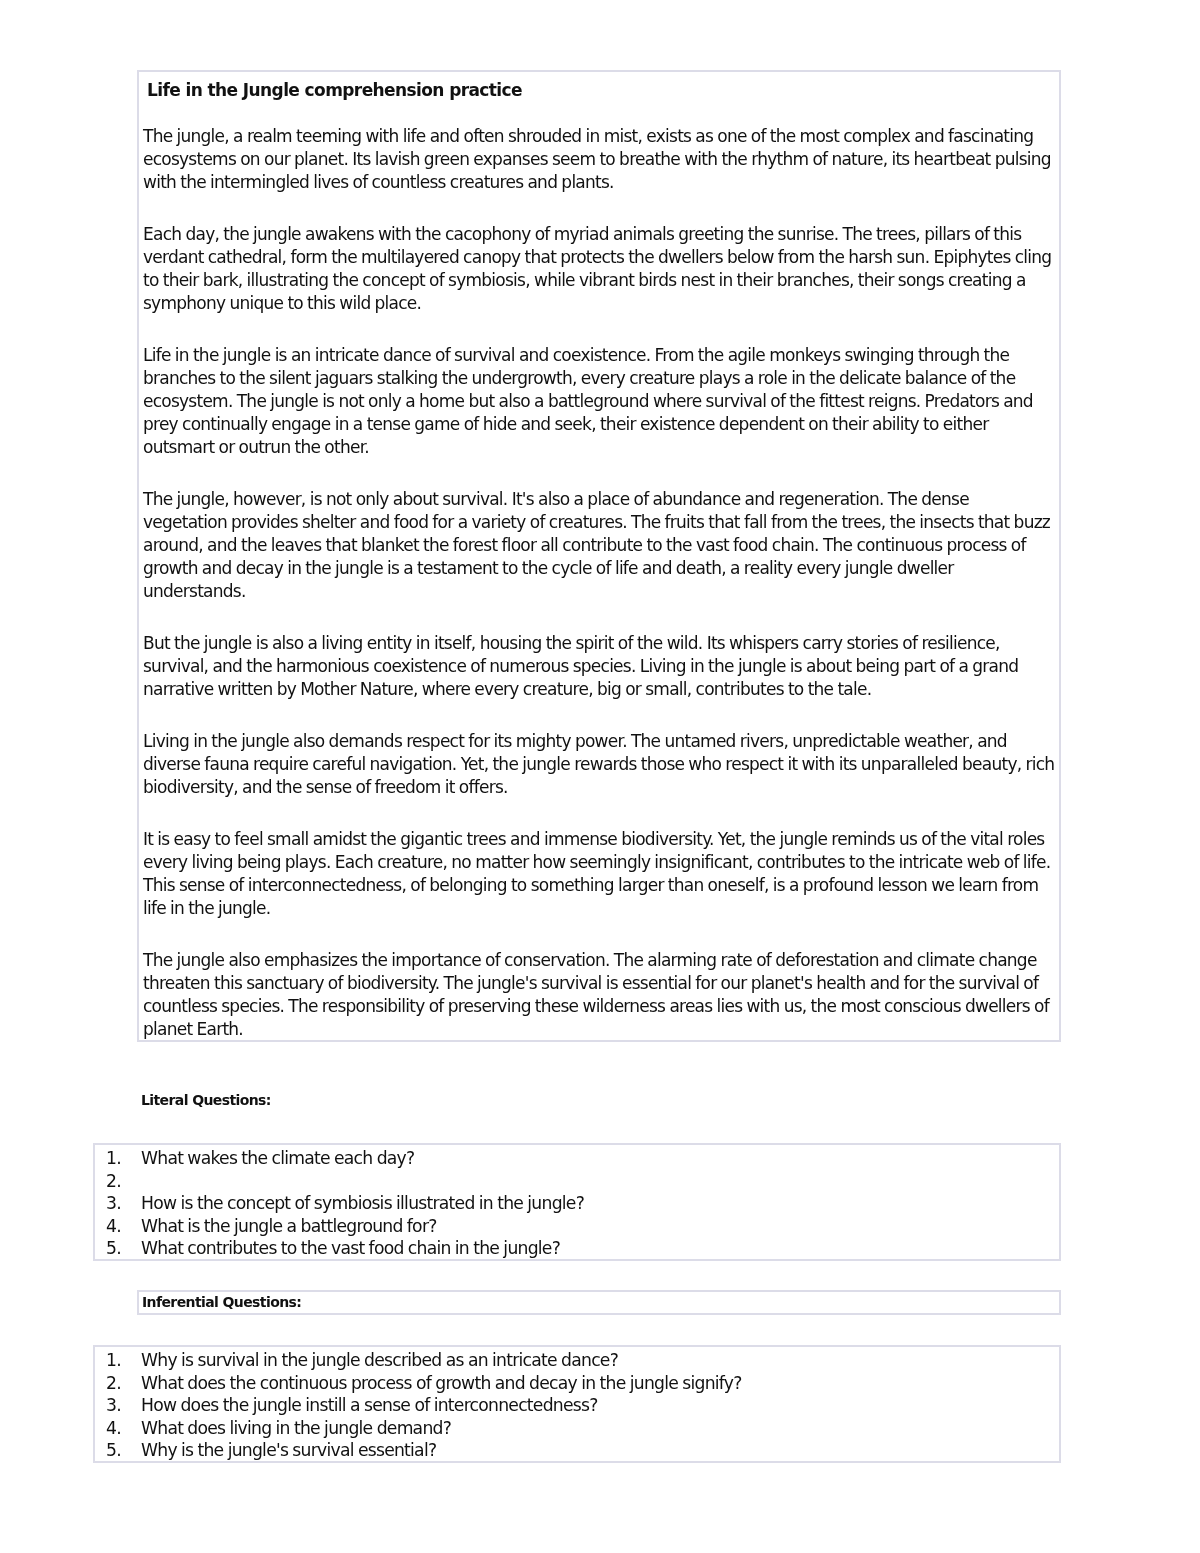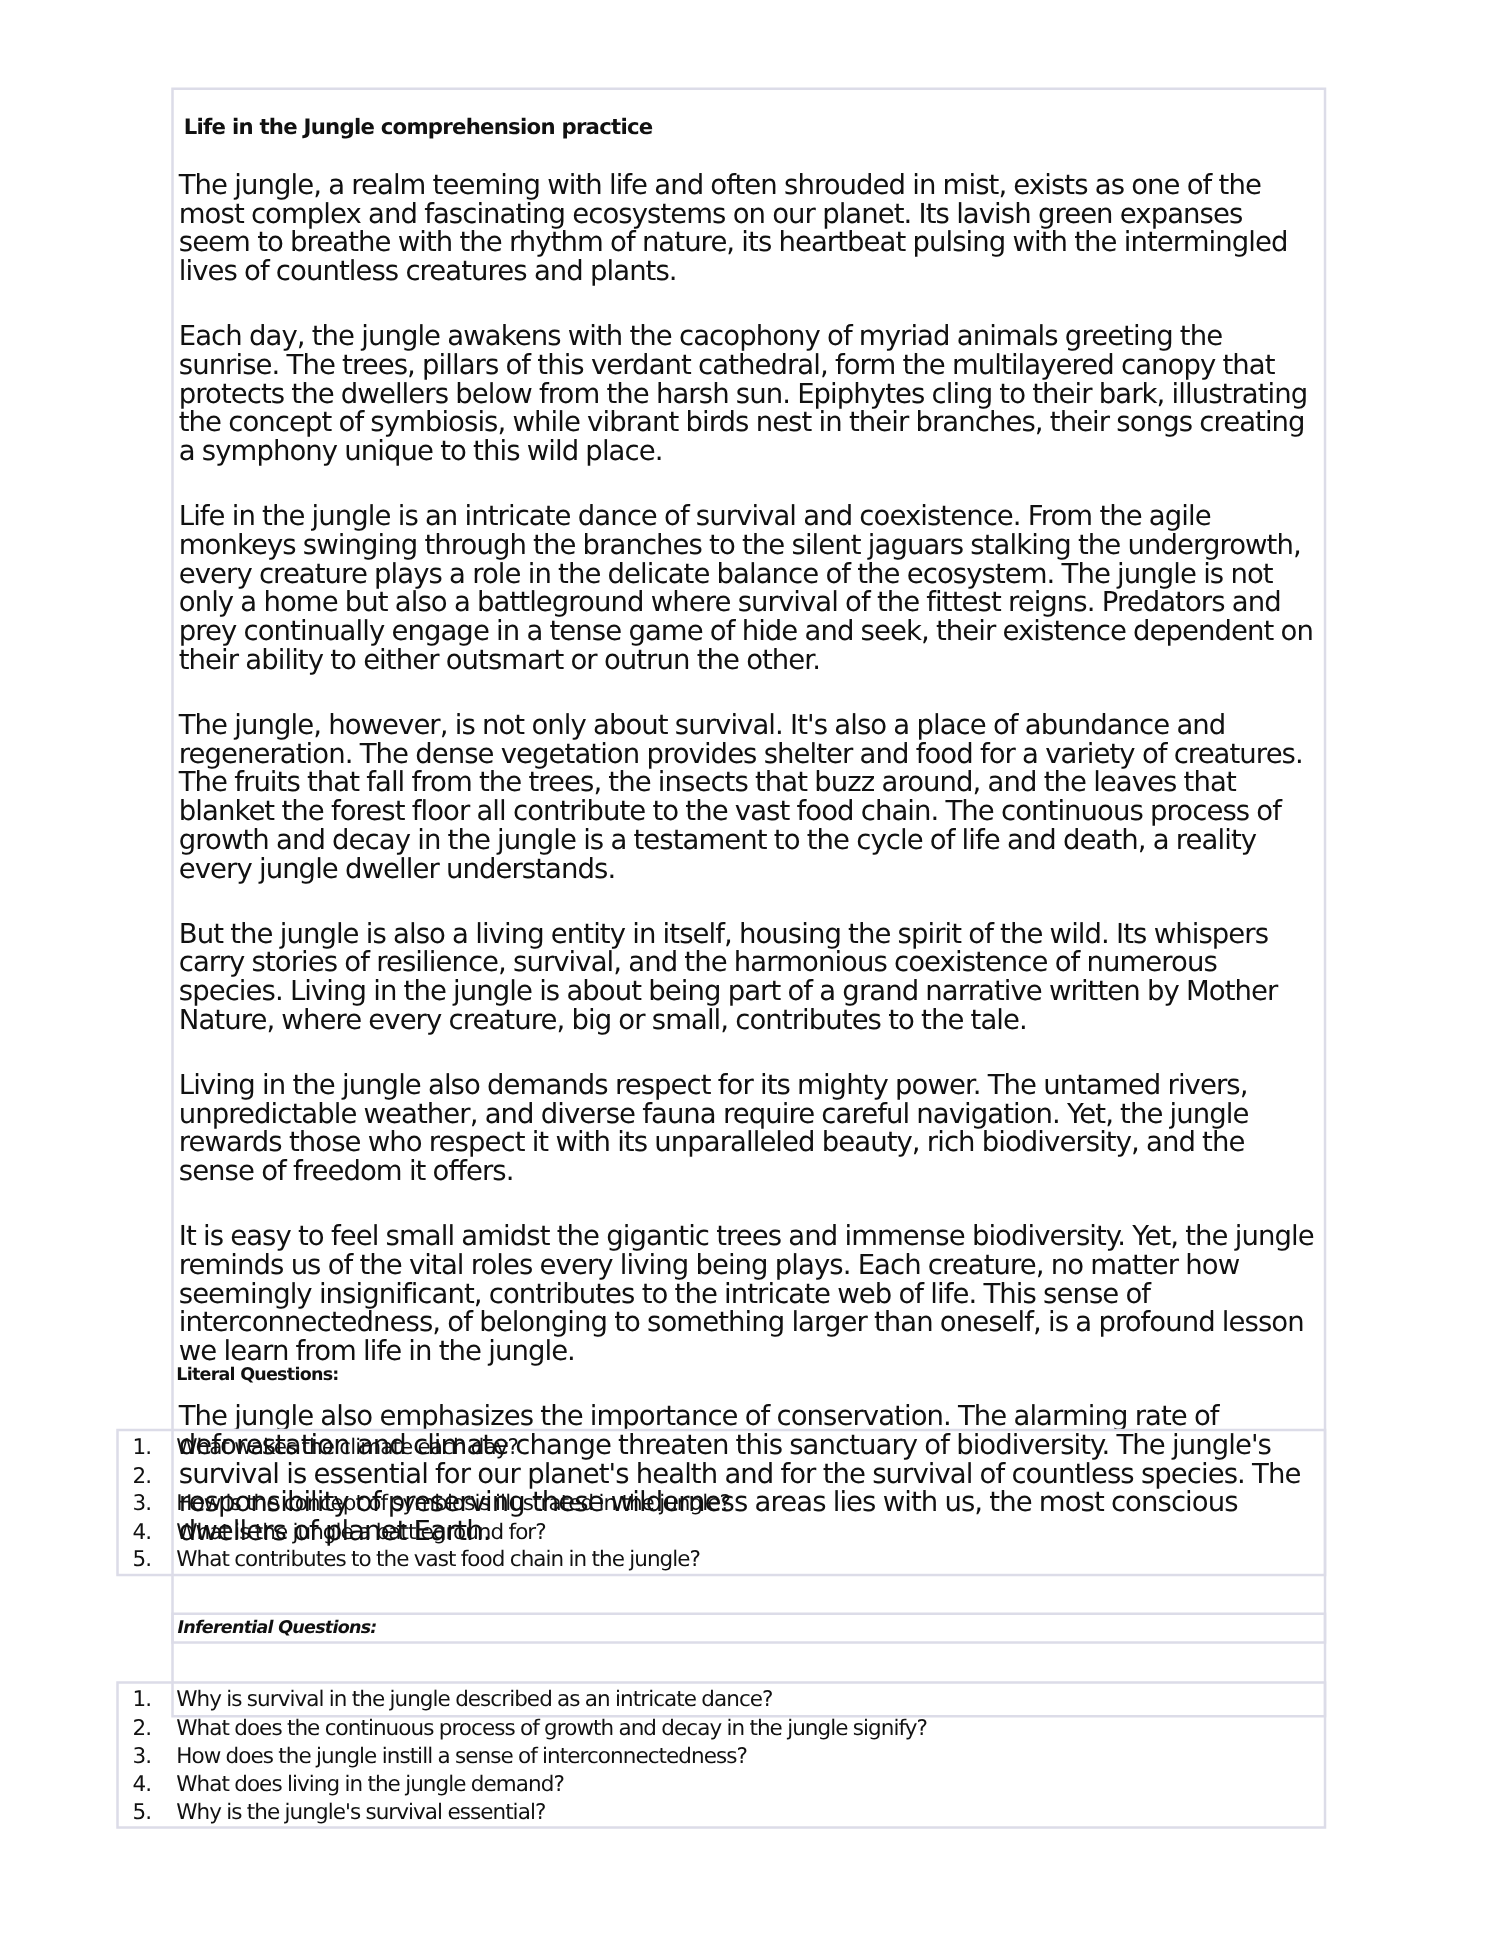--- a/index.html
+++ b/index.html
@@ -1,28 +1,28 @@
 <!DOCTYPE html>
 <html><head>
 <meta charset="utf-8">
 <style>
   html, body { margin: 0; padding: 0; background: #ffffff; }
   body {
     width: 1200px; height: 1553px; position: relative; overflow: hidden;
     font-family: "DejaVu Sans", sans-serif; color: #111111;
   }
   .box { position: absolute; border: 2px solid #dcdce8; box-sizing: border-box; }
-  #main-box { left: 137px; top: 70px; width: 924px; height: 1304px; padding: 16px 4px 0 4px; }
+  #main-box { left: 137px; top: 70px; width: 924px; height: 972px; padding: 4px 4px 0 4px; }
   .title { font-weight: bold; font-size: 17px; letter-spacing: -0.6px; margin: 2px 0 0 4px; height: 24px; line-height: 24px; }
-  .para { font-size: 22px; line-height: 23px; letter-spacing: -0.75px; word-spacing: -0.5px; margin: 0; white-space: normal; }
+  .para { font-size: 17px; line-height: 23px; letter-spacing: -0.75px; word-spacing: -0.5px; margin: 0; white-space: normal; }
   .section-head { font-weight: bold; font-size: 14px; letter-spacing: -0.6px; line-height: 24px; }
   #literal-head { position: absolute; left: 141px; top: 1088px; }
   #literal-box { left: 93px; top: 1143px; width: 968px; height: 118px; }
   #inferential-head-box { left: 137px; top: 1290px; width: 924px; height: 25px; }
-  #inferential-head { position: absolute; left: 3px; top: -2px; font-style: italic; }
+  #inferential-head { position: absolute; left: 3px; top: -2px; }
   #inferential-box { left: 93px; top: 1345px; width: 968px; height: 118px; }
   .qlist { list-style: none; margin: 0; padding: 2px 0 0 0; }
   .qitem { font-size: 17.2px; line-height: 22.6px; letter-spacing: -0.75px; word-spacing: -0.5px; position: relative; padding-left: 46px; height: 22.6px; white-space: nowrap; }
   .qnum { position: absolute; left: 11px; top: 0; }
 </style>
 </head>
 <body>
 
 <div id="main-box" class="box">
   <div class="title">Life in the Jungle comprehension practice</div>

